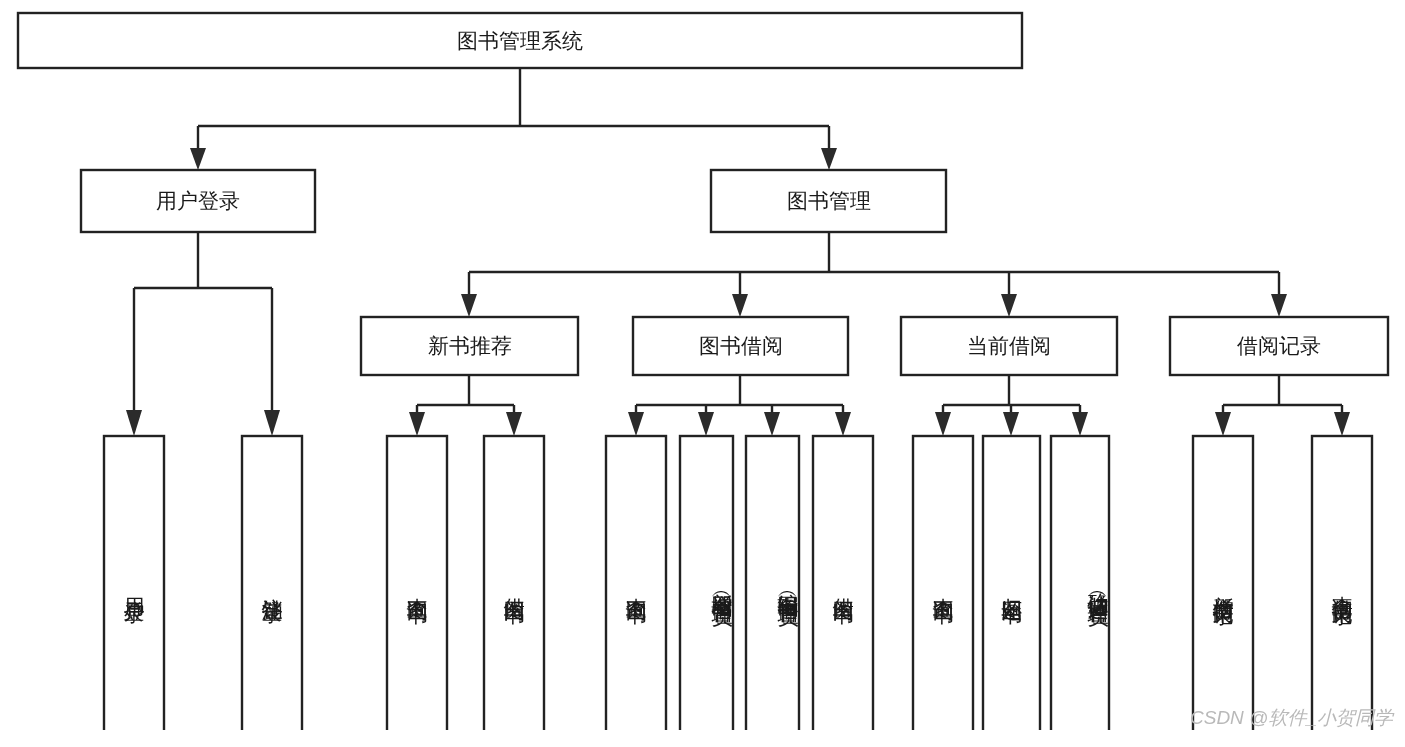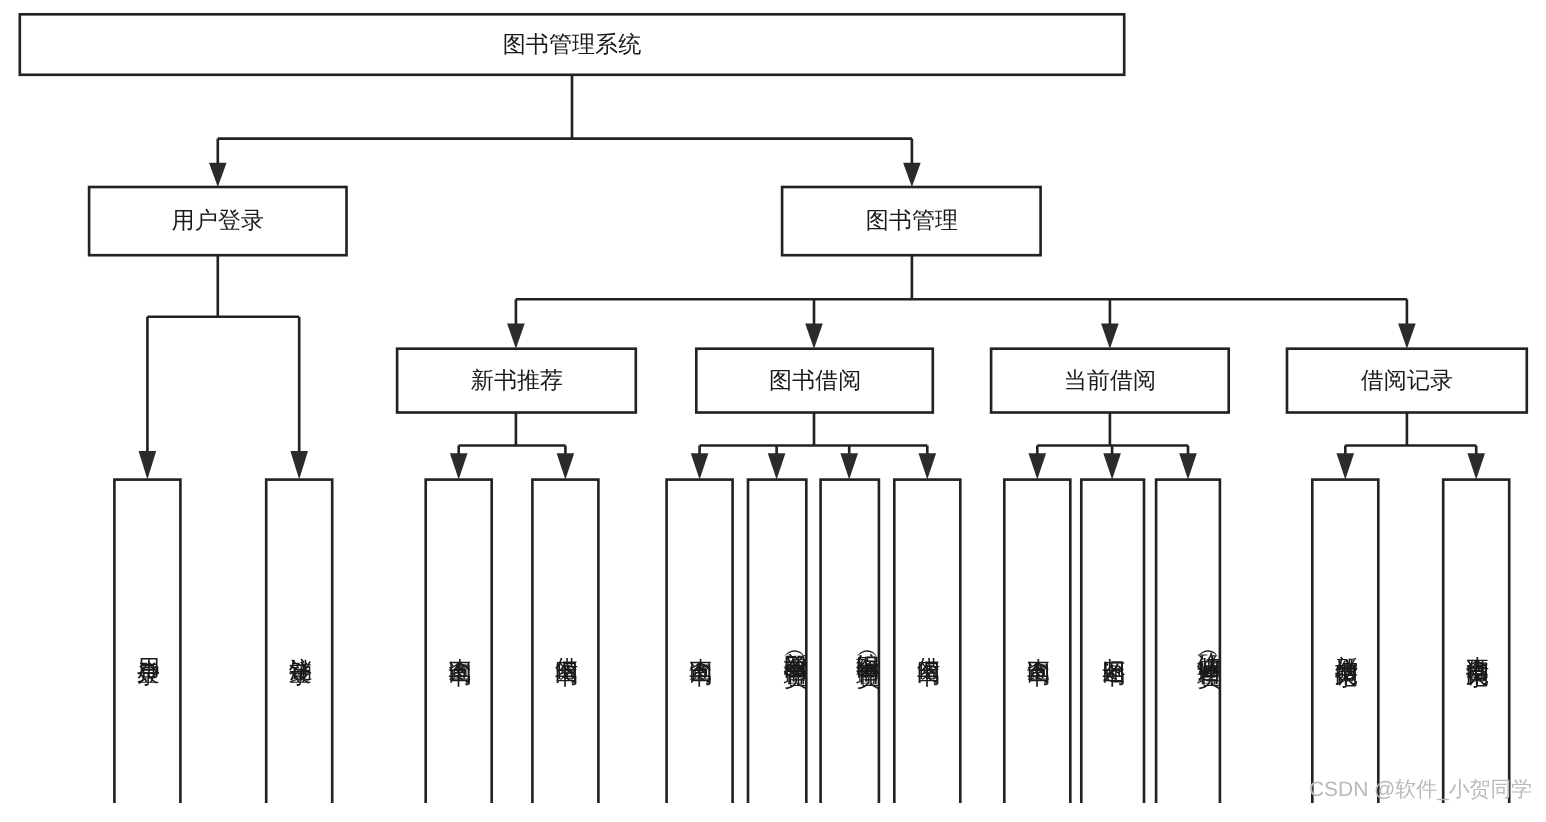--- a/index.html
+++ b/index.html
@@ -61,20 +61,21 @@
     text-align: center;
     white-space: nowrap;
     pointer-events: none;
   }
   .watermark {
     position: absolute;
     font-family: "Liberation Sans", "DejaVu Sans", sans-serif;
     font-size: 19px;
     color: #b9b9b9;
     white-space: nowrap;
+    font-style: italic;
   }
 </style>
 </head>
 <body>
 
 <div id="diagram-root">
 
   <svg class="layer" viewBox="0 0 1405 747">
 
     <path class="edge-line" d="M520,68 L520,126"></path>

